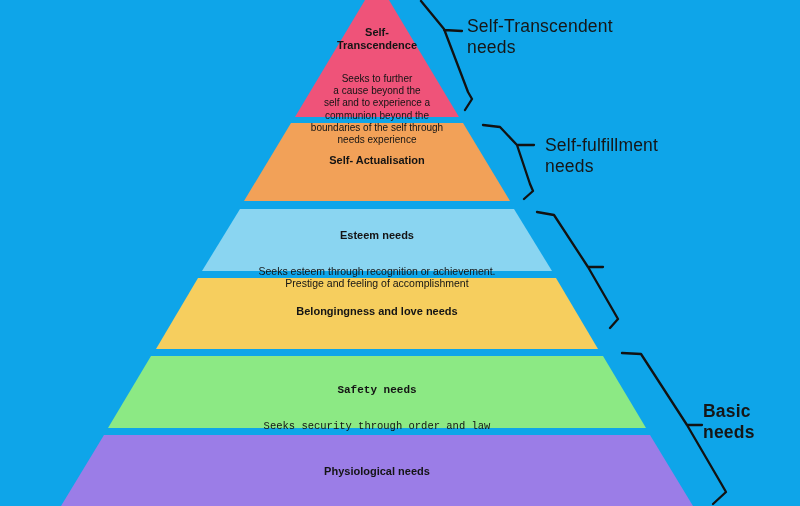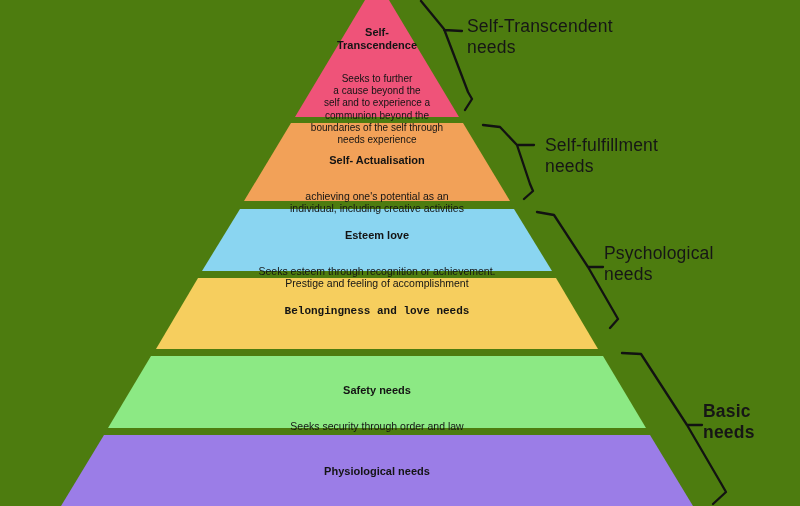--- a/index.html
+++ b/index.html
@@ -1,21 +1,21 @@
 <!DOCTYPE html>
 <html><head>
 <meta charset="utf-8">
 <style>
   html, body { margin: 0; padding: 0; background: #ffffff; }
   .stage {
     position: relative;
     width: 800px;
     height: 506px;
     overflow: hidden;
-    background: #4d7c0f;
+    background: #0ea5e9;
     font-family: "Liberation Sans", sans-serif;
   }
   .stage svg { position: absolute; left: 0; top: 0; }
 
   .band-text {
     position: absolute;
     text-align: center;
     color: #141414;
     white-space: pre-line;
     pointer-events: none;
@@ -61,45 +61,42 @@
     <div class="band-desc">Seeks to further
 a cause beyond the
 self and to experience a
 communion beyond the
 boundaries of the self through
 needs experience</div>
   </div>
 
   <div class="band-text lv2" style="left:247px; top:136px; width:260px;">
     <div class="band-title">Self- Actualisation</div>
-    <div class="band-desc">achieving one's potential as an
-individual, including creative activities</div>
   </div>
 
   <div class="band-text lv3" style="left:217px; top:211px; width:320px;">
-    <div class="band-title">Esteem love</div>
+    <div class="band-title">Esteem needs</div>
     <div class="band-desc">Seeks esteem through recognition or achievement.
 Prestige and feeling of accomplishment</div>
   </div>
 
-  <div class="band-text lv4" style="left:217px; top:287px; width:320px;font-family:Liberation Mono, monospace;">
+  <div class="band-text lv4" style="left:217px; top:287px; width:320px;">
     <div class="band-title">Belongingness and love needs</div>
   </div>
 
-  <div class="band-text lv5" style="left:217px; top:366px; width:320px;">
+  <div class="band-text lv5" style="left:217px; top:366px; width:320px;font-family:Liberation Mono, monospace;">
     <div class="band-title">Safety needs</div>
     <div class="band-desc">Seeks security through order and law</div>
   </div>
 
   <div class="band-text lv6" style="left:217px; top:447px; width:320px;">
     <div class="band-title">Physiological needs</div>
     
   </div>
 
   <div class="side-label" style="left:467px; top:16px; width:155px;">Self-Transcendent needs</div>
 
   <div class="side-label" style="left:545px; top:135px; width:128px;">Self-fulfillment needs</div>
 
-  <div class="side-label" style="left:604px; top:243px; width:118px;">Psychological needs</div>
 
   <div class="side-label" style="left:703px; top:401px; width:64px;font-weight:bold;">Basic needs</div>
 
 </div>
 
 </body></html>

